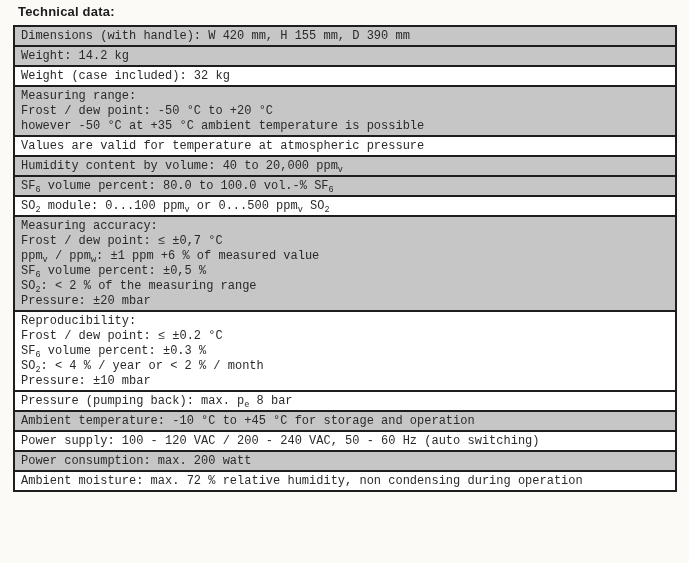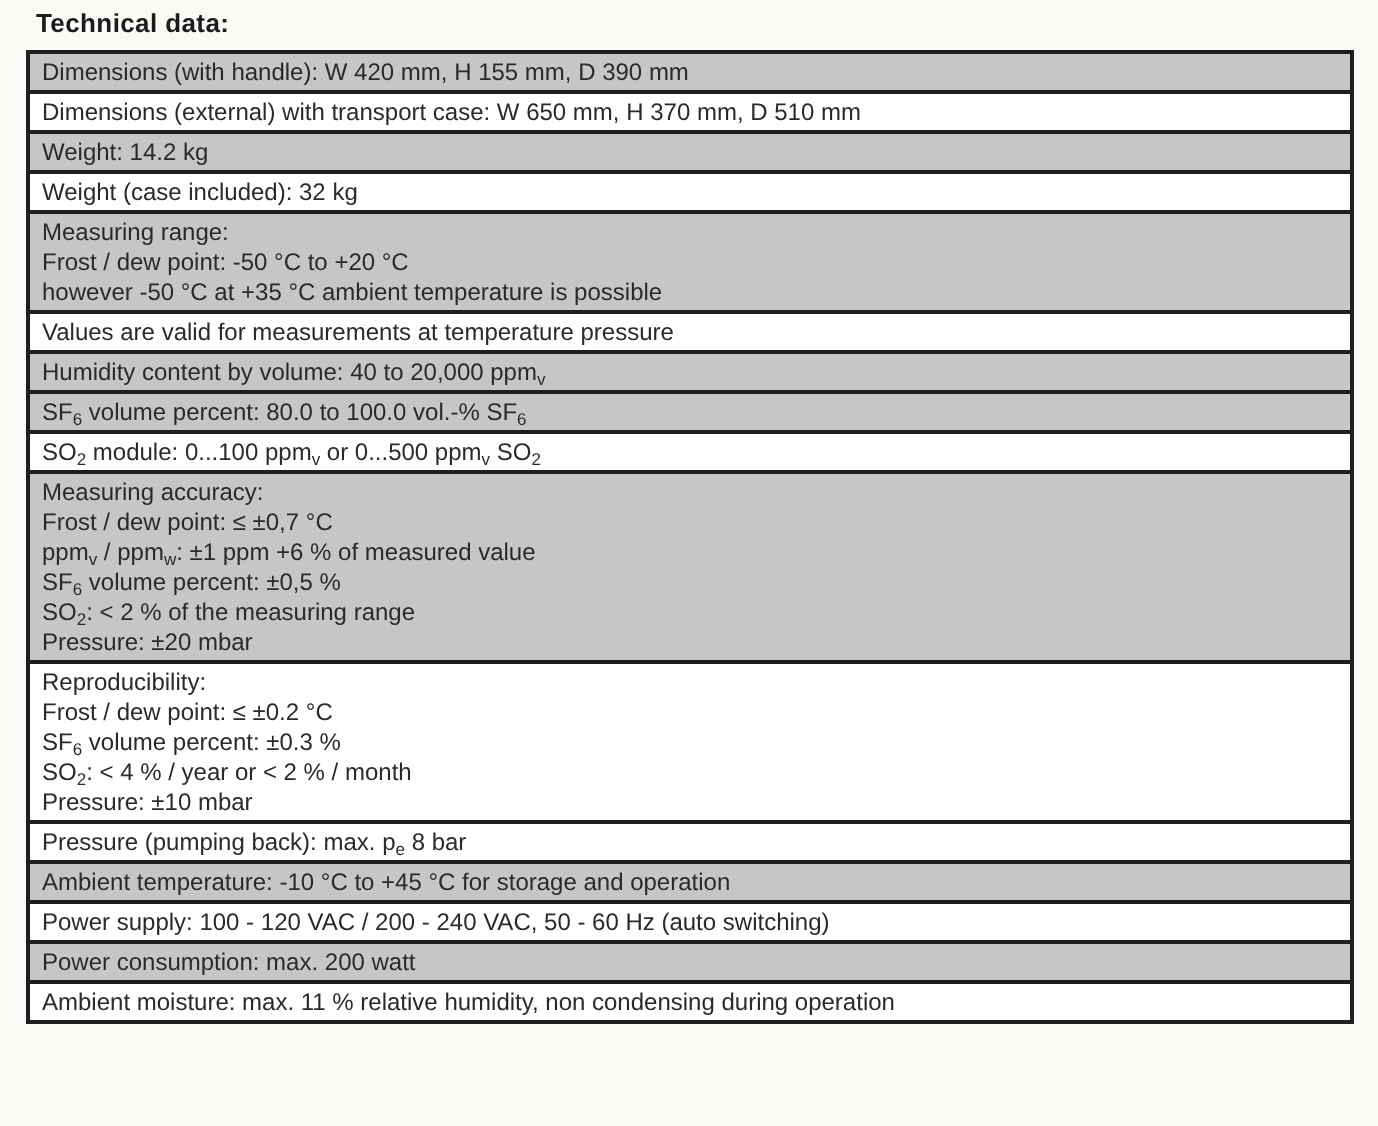--- a/index.html
+++ b/index.html
@@ -34,20 +34,21 @@
     color: #1c1c1c;
     letter-spacing: 0.2px;
   }
   .tech-table {
     position: absolute;
     left: 13px;
     top: 25px;
     width: 664px;
     border: 2px solid var(--border);
     background: var(--plain);
+    font-family: Liberation Mono, monospace;
   }
   .row {
     border-bottom: 2px solid var(--border);
     padding: 1.5px 6px;
     font-size: 12px;
     line-height: 15px;
     background: var(--plain);
   }
   .row:last-child { border-bottom: none; }
   .row.shaded { background: var(--shaded); }
@@ -61,36 +62,33 @@
 </head>
 <body>
 
 <div class="page">
   <h1 class="title">Technical data:</h1>
 
   <div class="tech-table">
       <div class="row shaded">
         <div class="row-line">Dimensions (with handle): W 420 mm, H 155 mm, D 390 mm</div>
       </div>
-      <div class="row">
-        <div class="row-line">Dimensions (external) with transport case: W 650 mm, H 370 mm, D 510 mm</div>
-      </div>
       <div class="row shaded">
         <div class="row-line">Weight: 14.2 kg</div>
       </div>
       <div class="row">
         <div class="row-line">Weight (case included): 32 kg</div>
       </div>
       <div class="row shaded">
         <div class="row-line">Measuring range:</div>
         <div class="row-line">Frost / dew point: -50 °C to +20 °C</div>
         <div class="row-line">however -50 °C at +35 °C ambient temperature is possible</div>
       </div>
       <div class="row">
-        <div class="row-line">Values are valid for measurements at temperature pressure</div>
+        <div class="row-line">Values are valid for temperature at atmospheric pressure</div>
       </div>
       <div class="row shaded">
         <div class="row-line">Humidity content by volume: 40 to 20,000 ppm<sub class="sb">v</sub></div>
       </div>
       <div class="row shaded">
         <div class="row-line">SF<sub class="sb">6</sub> volume percent: 80.0 to 100.0 vol.-% SF<sub class="sb">6</sub></div>
       </div>
       <div class="row">
         <div class="row-line">SO<sub class="sb">2</sub> module: 0...100 ppm<sub class="sb">v</sub> or 0...500 ppm<sub class="sb">v</sub> SO<sub class="sb">2</sub></div>
       </div>
@@ -115,16 +113,16 @@
       <div class="row shaded">
         <div class="row-line">Ambient temperature: -10 °C to +45 °C for storage and operation</div>
       </div>
       <div class="row">
         <div class="row-line">Power supply: 100 - 120 VAC / 200 - 240 VAC, 50 - 60 Hz (auto switching)</div>
       </div>
       <div class="row shaded">
         <div class="row-line">Power consumption: max. 200 watt</div>
       </div>
       <div class="row">
-        <div class="row-line">Ambient moisture: max. 11 % relative humidity, non condensing during operation</div>
+        <div class="row-line">Ambient moisture: max. 72 % relative humidity, non condensing during operation</div>
       </div>
     </div>
 </div>
 
 </body></html>

